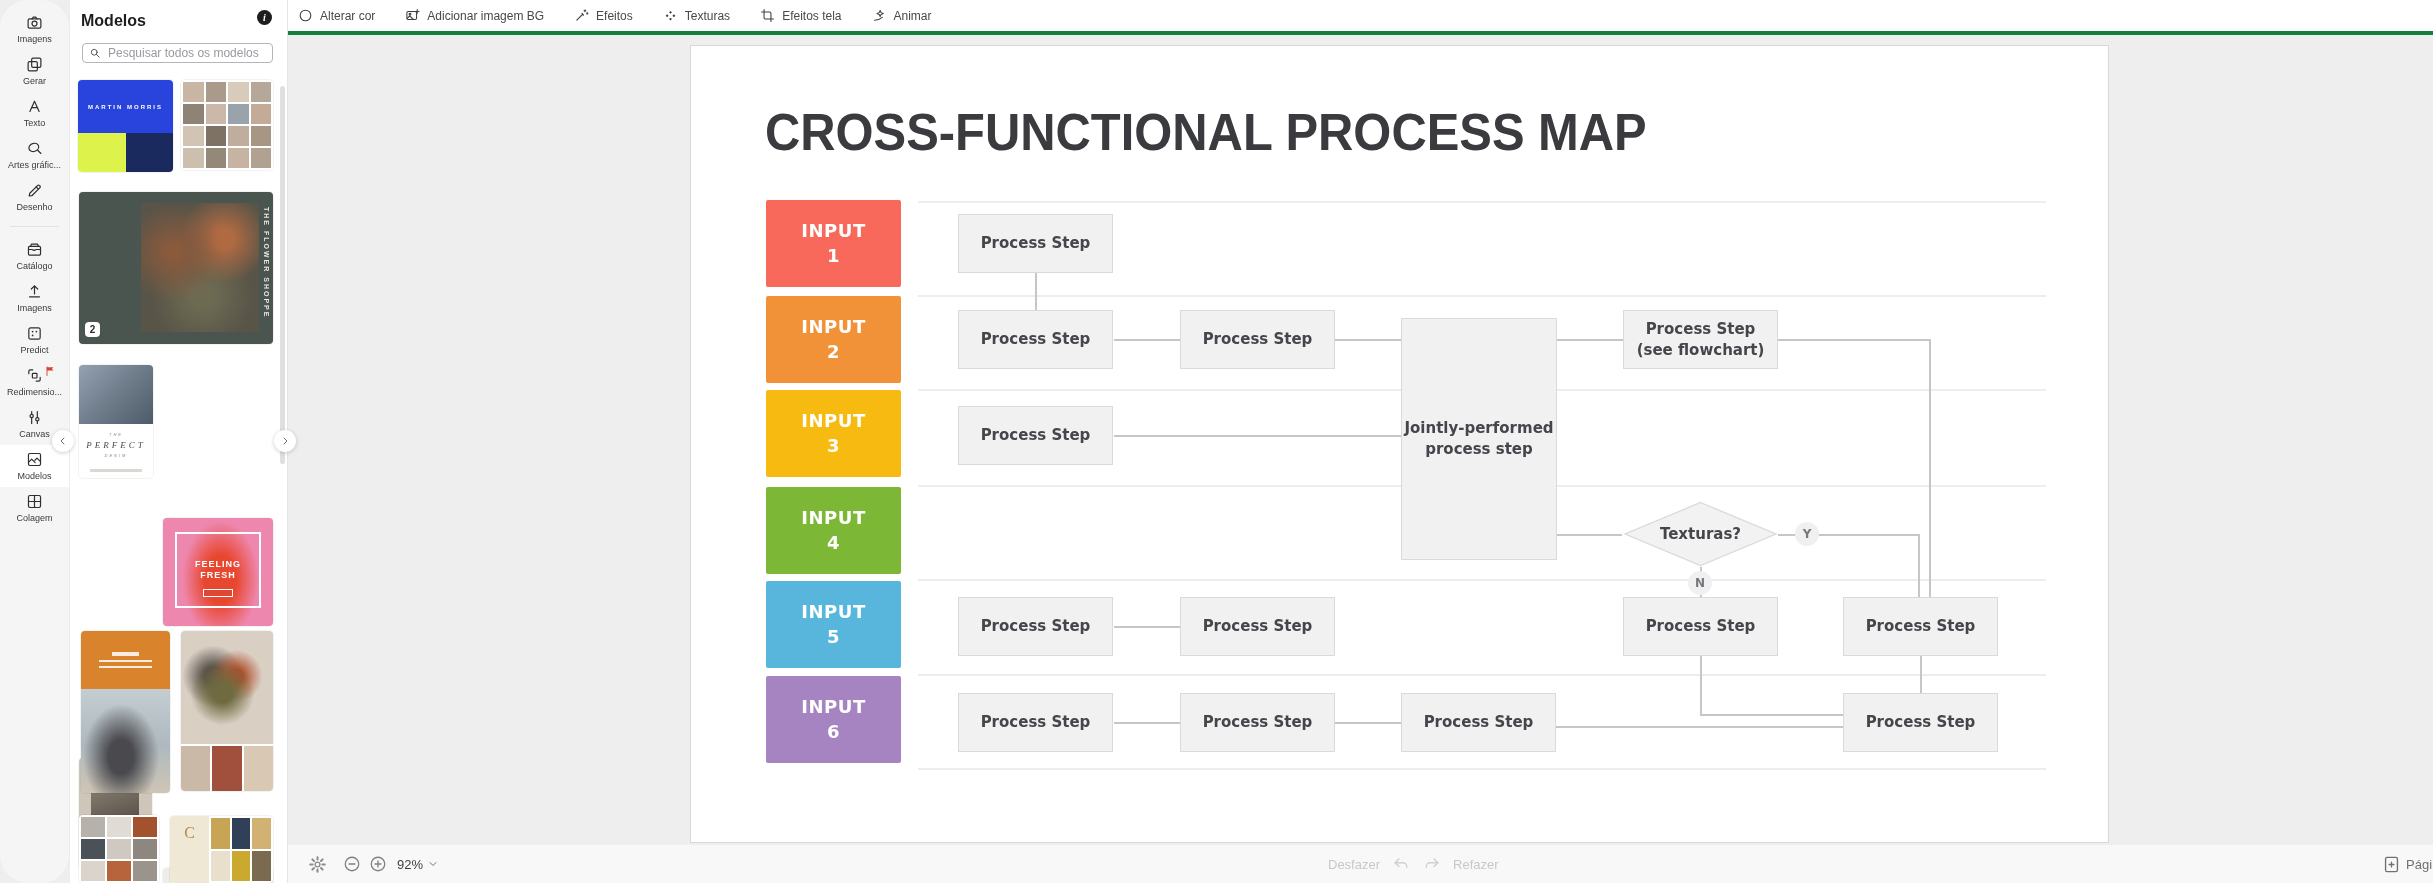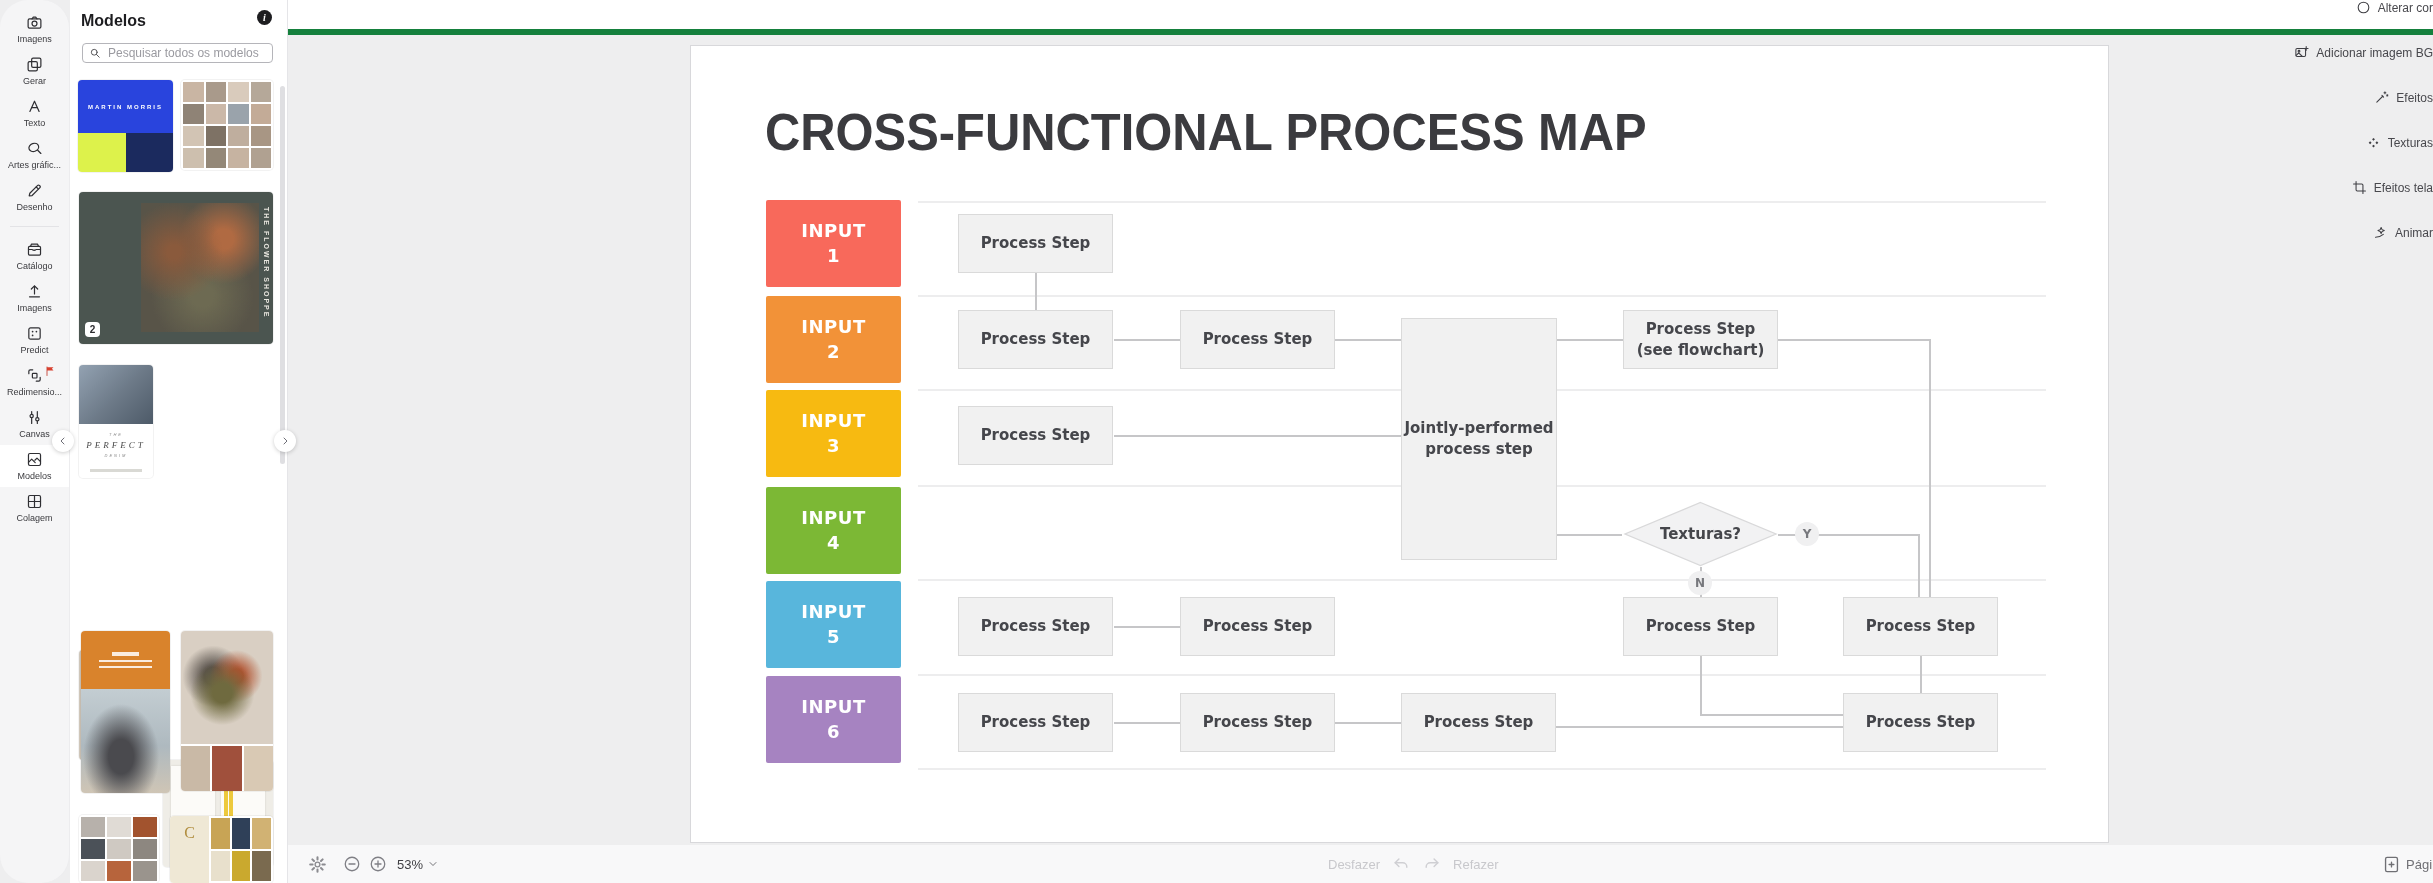--- a/index.html
+++ b/index.html
@@ -96,21 +96,21 @@
     padding-top:8px;font-family:"Liberation Serif",serif;font-size:16px;color:#b08d3e;}
   .mb-grid{flex:1;display:grid;grid-template-columns:repeat(3,1fr);grid-auto-rows:1fr;gap:2px;padding:2px;}
 
   .edge-handle{position:absolute;width:22px;height:22px;border-radius:50%;background:#fff;
     box-shadow:0 1px 4px rgba(0,0,0,.2);display:flex;align-items:center;justify-content:center;
     color:#55555e;z-index:8;cursor:pointer;}
   .edge-handle .icn{width:12px;height:12px;}
 
   
   #topbar{position:absolute;left:288px;top:0;width:2145px;height:35px;background:#fff;
-    border-bottom:6px solid #15803d;display:flex;align-items:flex-end;gap:30px;padding-left:10px;z-index:2;flex-direction:column;}
+    border-bottom:4px solid #15803d;display:flex;align-items:center;gap:30px;padding-left:10px;z-index:2;}
   .tb-item{display:flex;align-items:center;gap:7px;font-size:12px;color:#48484d;cursor:pointer;}
   .tb-item .icn{width:15px;height:15px;color:#3f3f44;}
 
   
   #workspace{position:absolute;left:288px;top:35px;width:2145px;height:810px;background:#eeeeef;}
   #page{position:absolute;left:402px;top:10px;width:1419px;height:798px;background:#fff;
     border:1px solid #d8d8db;}
   #page-title{position:absolute;left:74px;top:56px;font-size:52px;font-weight:bold;color:#3b3b3f;
     letter-spacing:0px;transform:scaleX(.94);transform-origin:left top;white-space:nowrap;cursor:pointer;}
   .fc-lane{position:absolute;height:2px;background:#ededee;}
@@ -322,20 +322,27 @@
         <div class="badge">2</div>
       </div>
       <div class="thumb t-denim" style="left: 9px; top: 365px; width: 74px; height: 113px;">
         <div class="dn-photo"></div>
         <div class="dn-text">
           <span class="dn-sub">THE</span>
           <span class="dn-main">PERFECT</span>
           <span class="dn-sub">DENIM</span>
         </div>
         <div class="dn-caption"></div>
+      </div>
+      <div class="thumb t-fresh" style="left: 93px; top: 366px; width: 110px; height: 108px;">
+        <div class="fr-fig"></div>
+        <div class="fr-frame"></div>
+        <div class="fr-text">FEELING
+FRESH</div>
+        <div class="fr-btn"></div>
       </div>
       <div class="thumb t-beige" style="left: 9px; top: 498px; width: 73px; height: 110px;">
         <div class="bg-photo"></div>
       </div>
       <div class="thumb t-notebook" style="left: 93px; top: 498px; width: 110px; height: 107px;">
         <div class="nb-page l"></div>
         <div class="nb-page r"></div>
         <div class="nb-stripe s1"></div>
         <div class="nb-stripe s2"></div>
       </div>
@@ -551,21 +558,21 @@
           <circle cx="12" cy="12" r="9"></circle>
           <path d="M8 12h8"></path>
         </svg>
       </span>
     <span class="icn sb-btn" id="sb-zoomin">
         <svg viewBox="0 0 24 24" fill="none" stroke="currentColor" stroke-width="1.7" stroke-linecap="round" stroke-linejoin="round">
           <circle cx="12" cy="12" r="9"></circle>
           <path d="M8 12h8M12 8v8"></path>
         </svg>
       </span>
-    <span id="sb-zoom-label">53%</span>
+    <span id="sb-zoom-label">92%</span>
     <span class="icn" id="sb-zoom-chevron">
         <svg viewBox="0 0 24 24" fill="none" stroke="currentColor" stroke-width="1.7" stroke-linecap="round" stroke-linejoin="round">
           <path d="M6 9l6 6 6-6"></path>
         </svg>
       </span>
   </div>
   <div id="sb-center">
     <span class="sb-dim">Desfazer</span>
     <span class="icn sb-dim-icn" id="sb-undo">
         <svg viewBox="0 0 24 24" fill="none" stroke="currentColor" stroke-width="1.7" stroke-linecap="round" stroke-linejoin="round">

